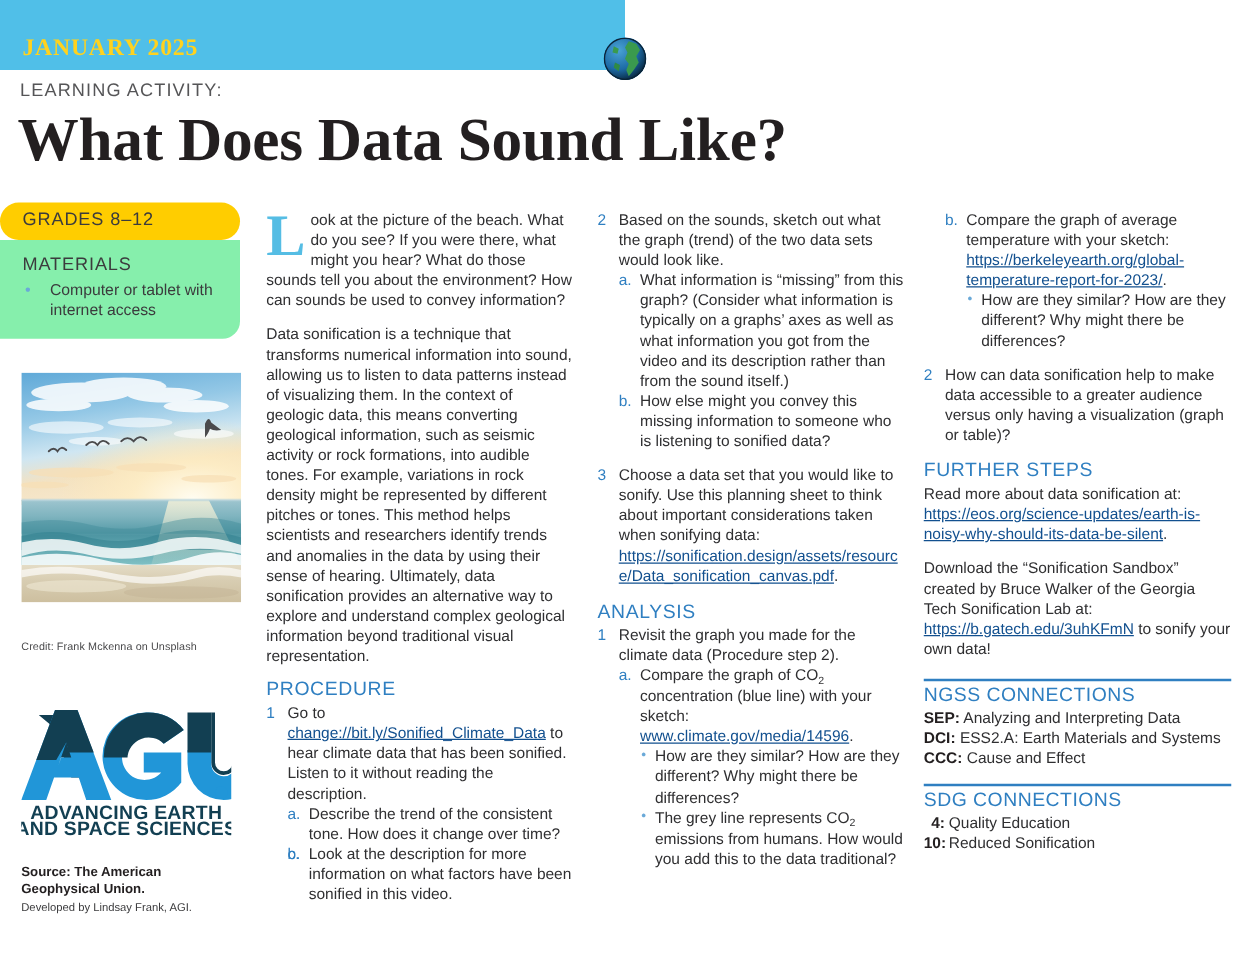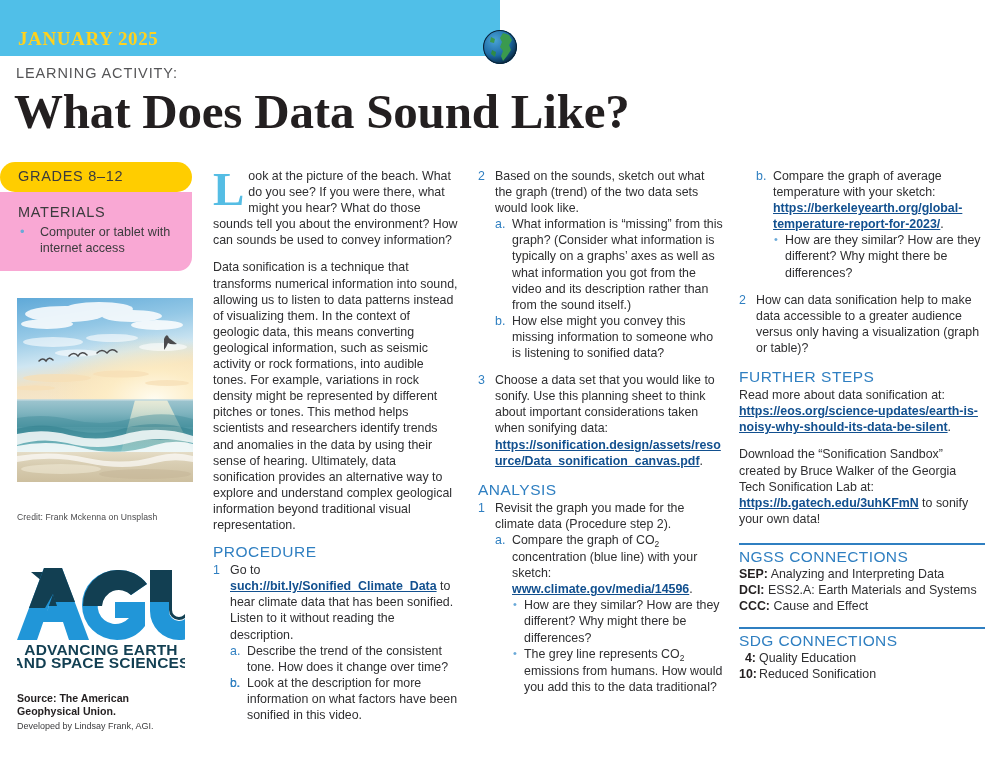--- a/index.html
+++ b/index.html
@@ -72,21 +72,21 @@
     position: absolute;
     left: 18px; top: 6px;
     font-size: 14.5px;
     letter-spacing: 0.7px;
     color: #3b3b3d;
   }
   .materials-box {
     position: absolute;
     left: 0; top: 192px;
     width: 192px; height: 79px;
-    background: #f9a8d4;
+    background: #86efac;
     border-bottom-right-radius: 14px;
   }
   .materials-title {
     position: absolute;
     left: 18px; top: 12px;
     font-size: 14.5px;
     letter-spacing: 0.7px;
     color: #3b3b3d;
   }
   .materials-list {
@@ -231,21 +231,21 @@
   ul.bullets > li::before {
     content: "•";
     position: absolute;
     left: 1px; top: -1px;
     color: #6aa9d8;
     font-size: 11px;
   }
 
   .link {
     color: #12508f;
-    font-weight: bold;
+    font-weight: normal;
     word-break: break-word;
   }
 
   .spacer-sm { height: 11px; }
 
   sub { font-size: 0.68em; vertical-align: baseline; position: relative; top: 3px; }
 
   
   .conn-rule {
     border-top: 2px solid #2f7fc1;
@@ -446,21 +446,21 @@
     <span class="dropcap">L</span><span>ook at the picture of the beach. What do you see? If you were there, what might you hear? What do those sounds tell you about the environment? How can sounds be used to convey information?</span>
   </p>
 
   <p>Data sonification is a technique that transforms numerical information into sound, allowing us to listen to data patterns instead of visualizing them. In the context of geologic data, this means converting geological information, such as seismic activity or rock formations, into audible tones. For example, variations in rock density might be represented by different pitches or tones. This method helps scientists and researchers identify trends and anomalies in the data by using their sense of hearing. Ultimately, data sonification provides an alternative way to explore and understand complex geological information beyond traditional visual representation.</p>
 
   <div class="sec-head">PROCEDURE</div>
 
   <ol class="num">
     <li>
       <span class="n">1</span>
-      <span>Go to </span><a class="link" href="#">such://bit.ly/Sonified_Climate_Data</a><span> to hear climate data that has been sonified. Listen to it without reading the description.</span>
+      <span>Go to </span><a class="link" href="#">change://bit.ly/Sonified_Climate_Data</a><span> to hear climate data that has been sonified. Listen to it without reading the description.</span>
       <ol class="alpha">
         <li>
           <span class="n">a.</span>
           <span>Describe the trend of the consistent tone. How does it change over time?</span>
         </li>
         <li>
           <span class="n">b.</span>
         </li>
         <li>
           <span class="n">c.</span>

